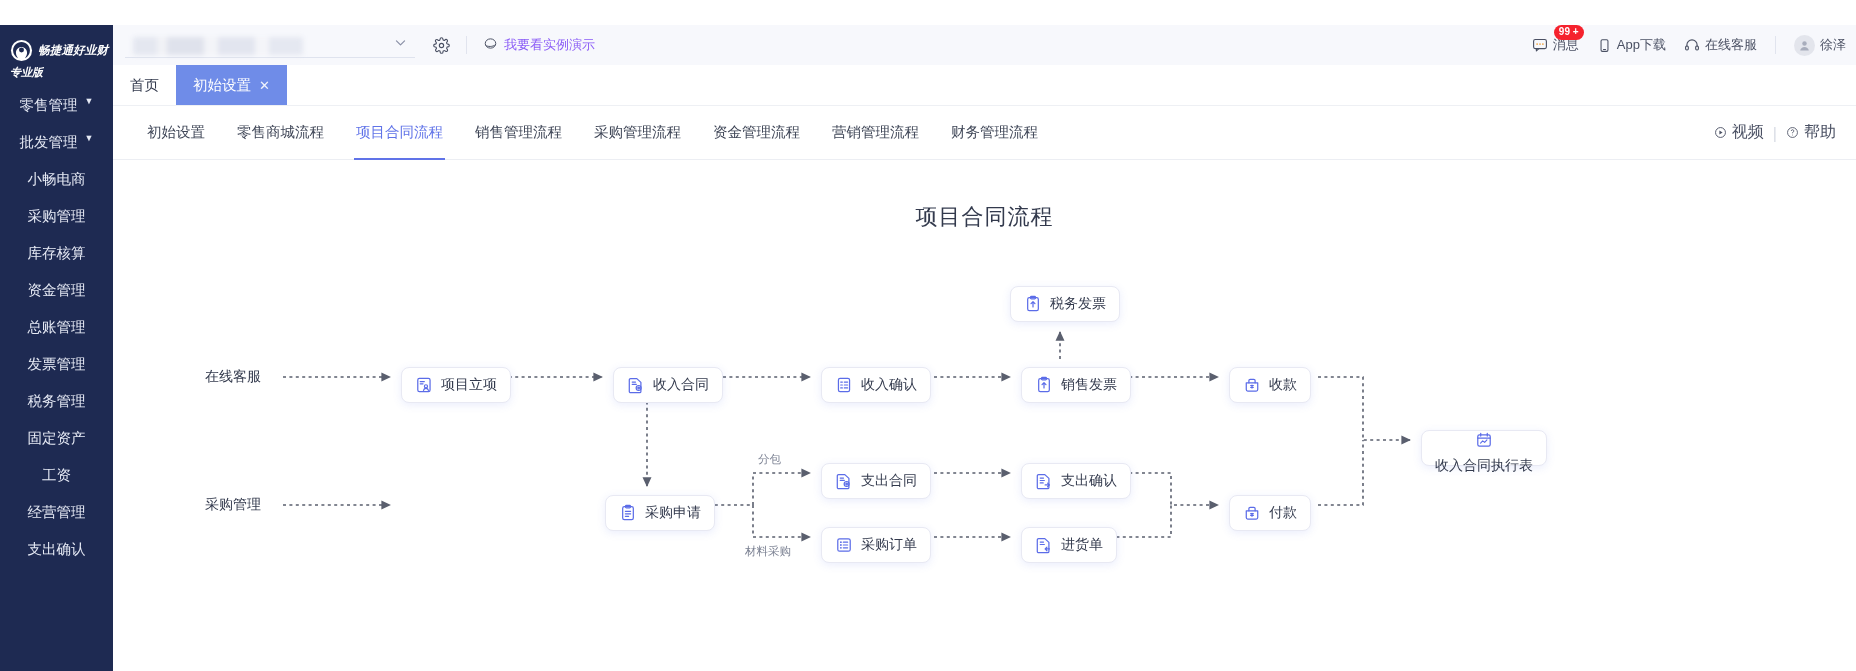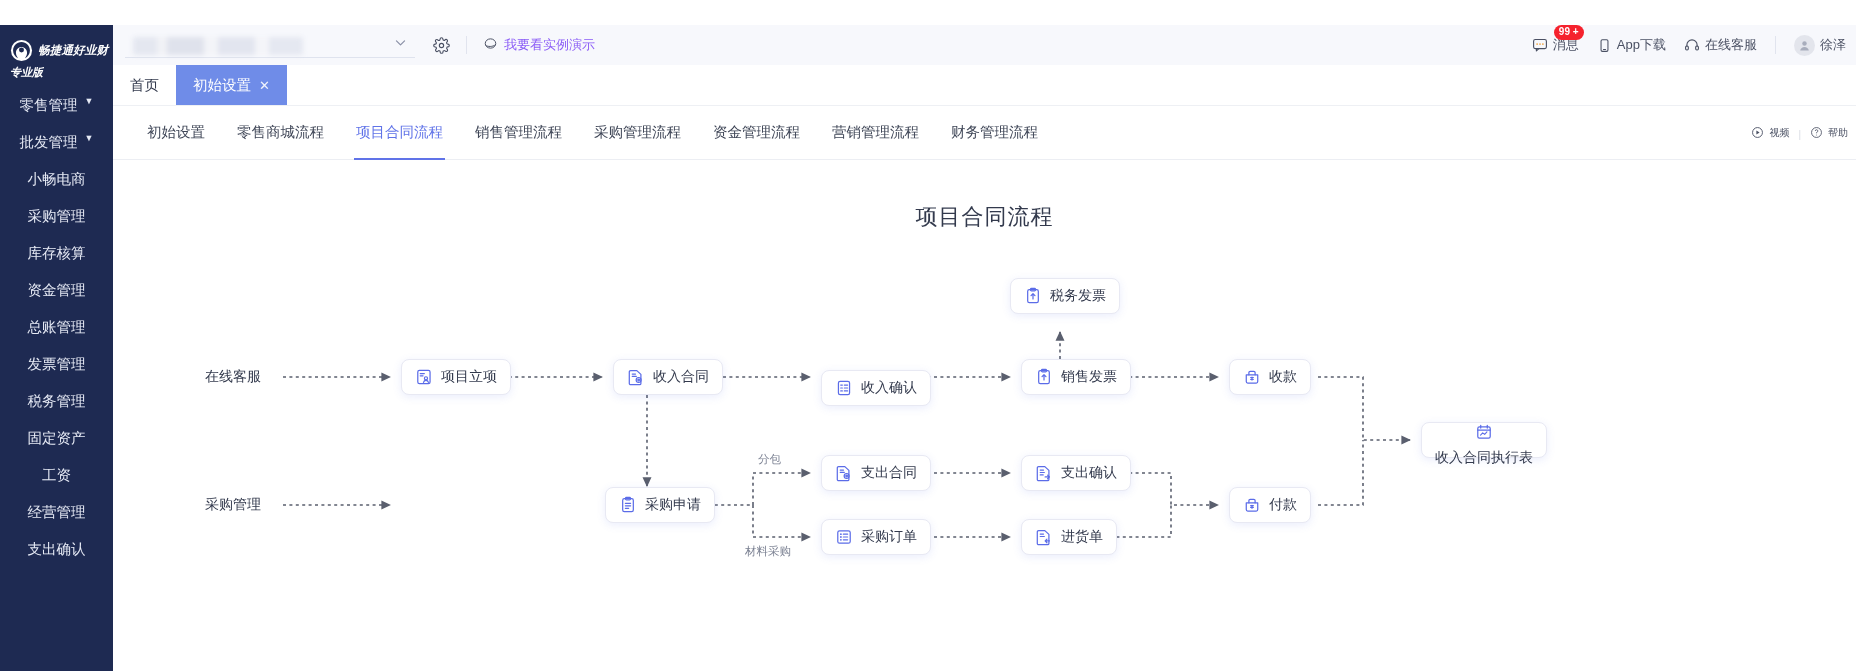--- a/index.html
+++ b/index.html
@@ -90,37 +90,37 @@
   .subtab {
     font-size:14.5px; color:#3f4657; padding:0 16px; height:54px;
     display:flex; align-items:center; cursor:pointer; position:relative; white-space:nowrap;
   }
   .subtab.active { color:#6073e8; }
   .subtab.active:after {
     content:""; position:absolute; left:14px; right:14px; bottom:0; height:2px; background:#6073e8;
   }
   .subtabs-right {
     margin-left:auto; display:flex; align-items:flex-end; gap:9px;
-    padding-right:8px; font-size:10px; color:#4a5063;
+    padding-right:20px; font-size:16px; color:#4a5063;
   }
   .srlink { display:flex; align-items:center; gap:5px; cursor:pointer; }
   .srsep { color:#d8dbe4; }
 
   .page-title {
     text-align:center; font-size:22px; color:#333a4d; margin-top:42px; letter-spacing:1px;
   }
 
   
   .canvas { position:relative; width:1743px; height:440px; }
   .node {
     position:absolute; height:36px; background:#ffffff;
     border:1px solid #e8e9f3; border-radius:8px;
     box-shadow:0 2px 9px rgba(96,115,232,.13);
     display:flex; align-items:center; gap:8px; padding:0 13px;
-    font-size:14px; color:#333a4d; white-space:nowrap; cursor:pointer;
+    font-size:14px; color:#333a4d; white-space:nowrap; cursor:pointer;margin-top:8px;
   }
   .node svg { flex:none; }
   .rowlabel { position:absolute; font-size:14px; color:#333a4d; white-space:nowrap; }
   .edgelabel { position:absolute; font-size:11.5px; color:#7c8293; white-space:nowrap; }
   .canvas svg.wires { position:absolute; left:0; top:0; width:1743px; height:440px; pointer-events:none; }
 </style>
 </head>
 <body>
 
 <div id="app">
@@ -373,21 +373,21 @@
             <span style="display: flex;">
               <svg width="18" height="18" viewBox="0 0 22 22" fill="none" stroke="#5b6ce8" stroke-width="1.5" stroke-linecap="round" stroke-linejoin="round">
                 <path d="M4.4 3.2h7.6l5 4.6v11a1.6 1.6 0 0 1-1.6 1.6H4.4a1.6 1.6 0 0 1-1.6-1.6V4.8a1.6 1.6 0 0 1 1.6-1.6z"></path>
                 <path d="M6.4 7.4h4M6.4 10.2h5"></path>
                 <circle cx="14.2" cy="14.6" r="3"></circle>
                 <circle cx="14.2" cy="14.6" r="1"></circle>
               </svg>
             </span>
             <span>收入合同</span>
           </div>
-          <div class="node" style="left: 708px; top: 138px; align-items: center;">
+          <div class="node" style="left: 708px; top: 127px; align-items: center;">
             <span style="display: flex;">
               <svg width="18" height="18" viewBox="0 0 22 22" fill="none" stroke="#5b6ce8" stroke-width="1.5" stroke-linecap="round" stroke-linejoin="round">
                 <rect x="4.2" y="3" width="13.6" height="16" rx="2"></rect>
                 <path d="M7 7.4h2M7 11h2M7 14.6h2M11.4 7.4h4M11.4 11h4M11.4 14.6h4"></path>
               </svg>
             </span>
             <span>收入确认</span>
           </div>
           <div class="node" style="left: 908px; top: 127px;">
             <span style="display: flex;">

